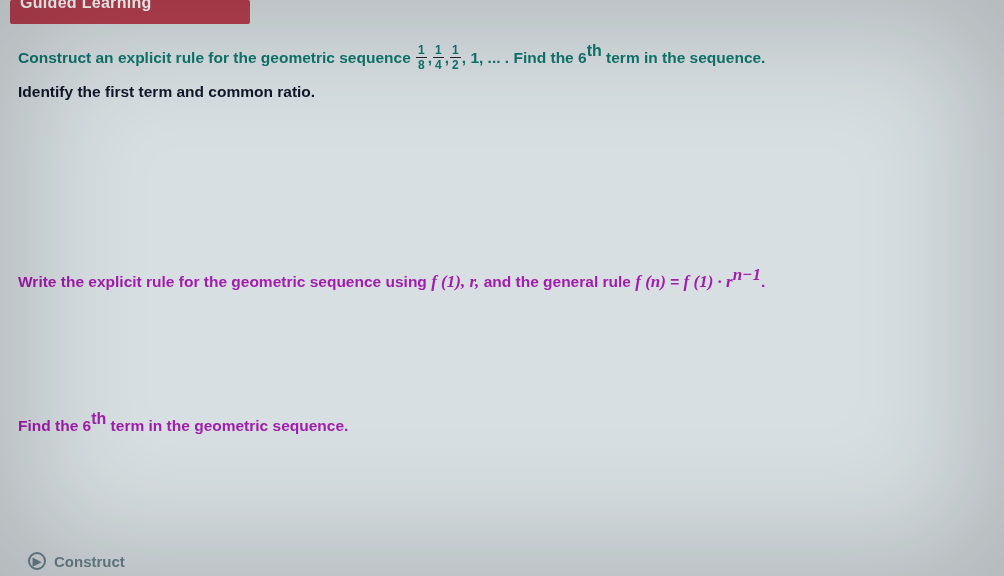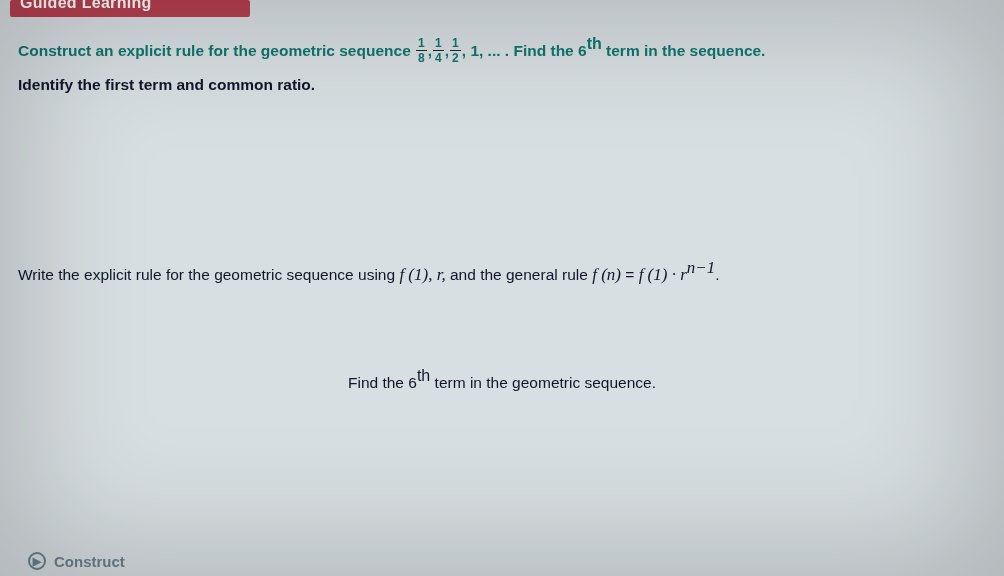--- a/index.html
+++ b/index.html
@@ -10,21 +10,21 @@
     body {
       width: 1004px;
       height: 576px;
       background: #d8dfe2;
       font-family: Arial, Helvetica, sans-serif;
       overflow: hidden;
       position: relative;
     }
     .header-bar {
       background: #b84050;
-      height: 17px;
+      height: 24px;
       width: 240px;
       margin-left: 10px;
       border-radius: 2px;
     }
     .header-text-frag {
       position: absolute;
       top: -6px;
       left: 20px;
       color: #fff;
       font-weight: bold;
@@ -68,30 +68,29 @@
       padding: 1px 2px 0 2px;
     }
     .sup {
       font-size: 16px;
       vertical-align: super;
       position: relative;
       top: -1px;
     }
     .section {
       font-size: 15.5px;
-      font-weight: normal;
-      color: #0f172a;
+      font-weight: bold;
+      color: #a21caf;
       line-height: 1.5;
     }
     .section.s2 {
       margin-top: 162px;
     }
     .section.s3 {
-      margin-top: 78px;
-      text-align: center;
+      margin-top: 114px;
     }
     .fn {
       font-style: italic;
       font-family: 'Times New Roman', serif;
       font-size: 17px;
     }
     .footer-frag {
       position: absolute;
       bottom: 6px;
       left: 28px;

